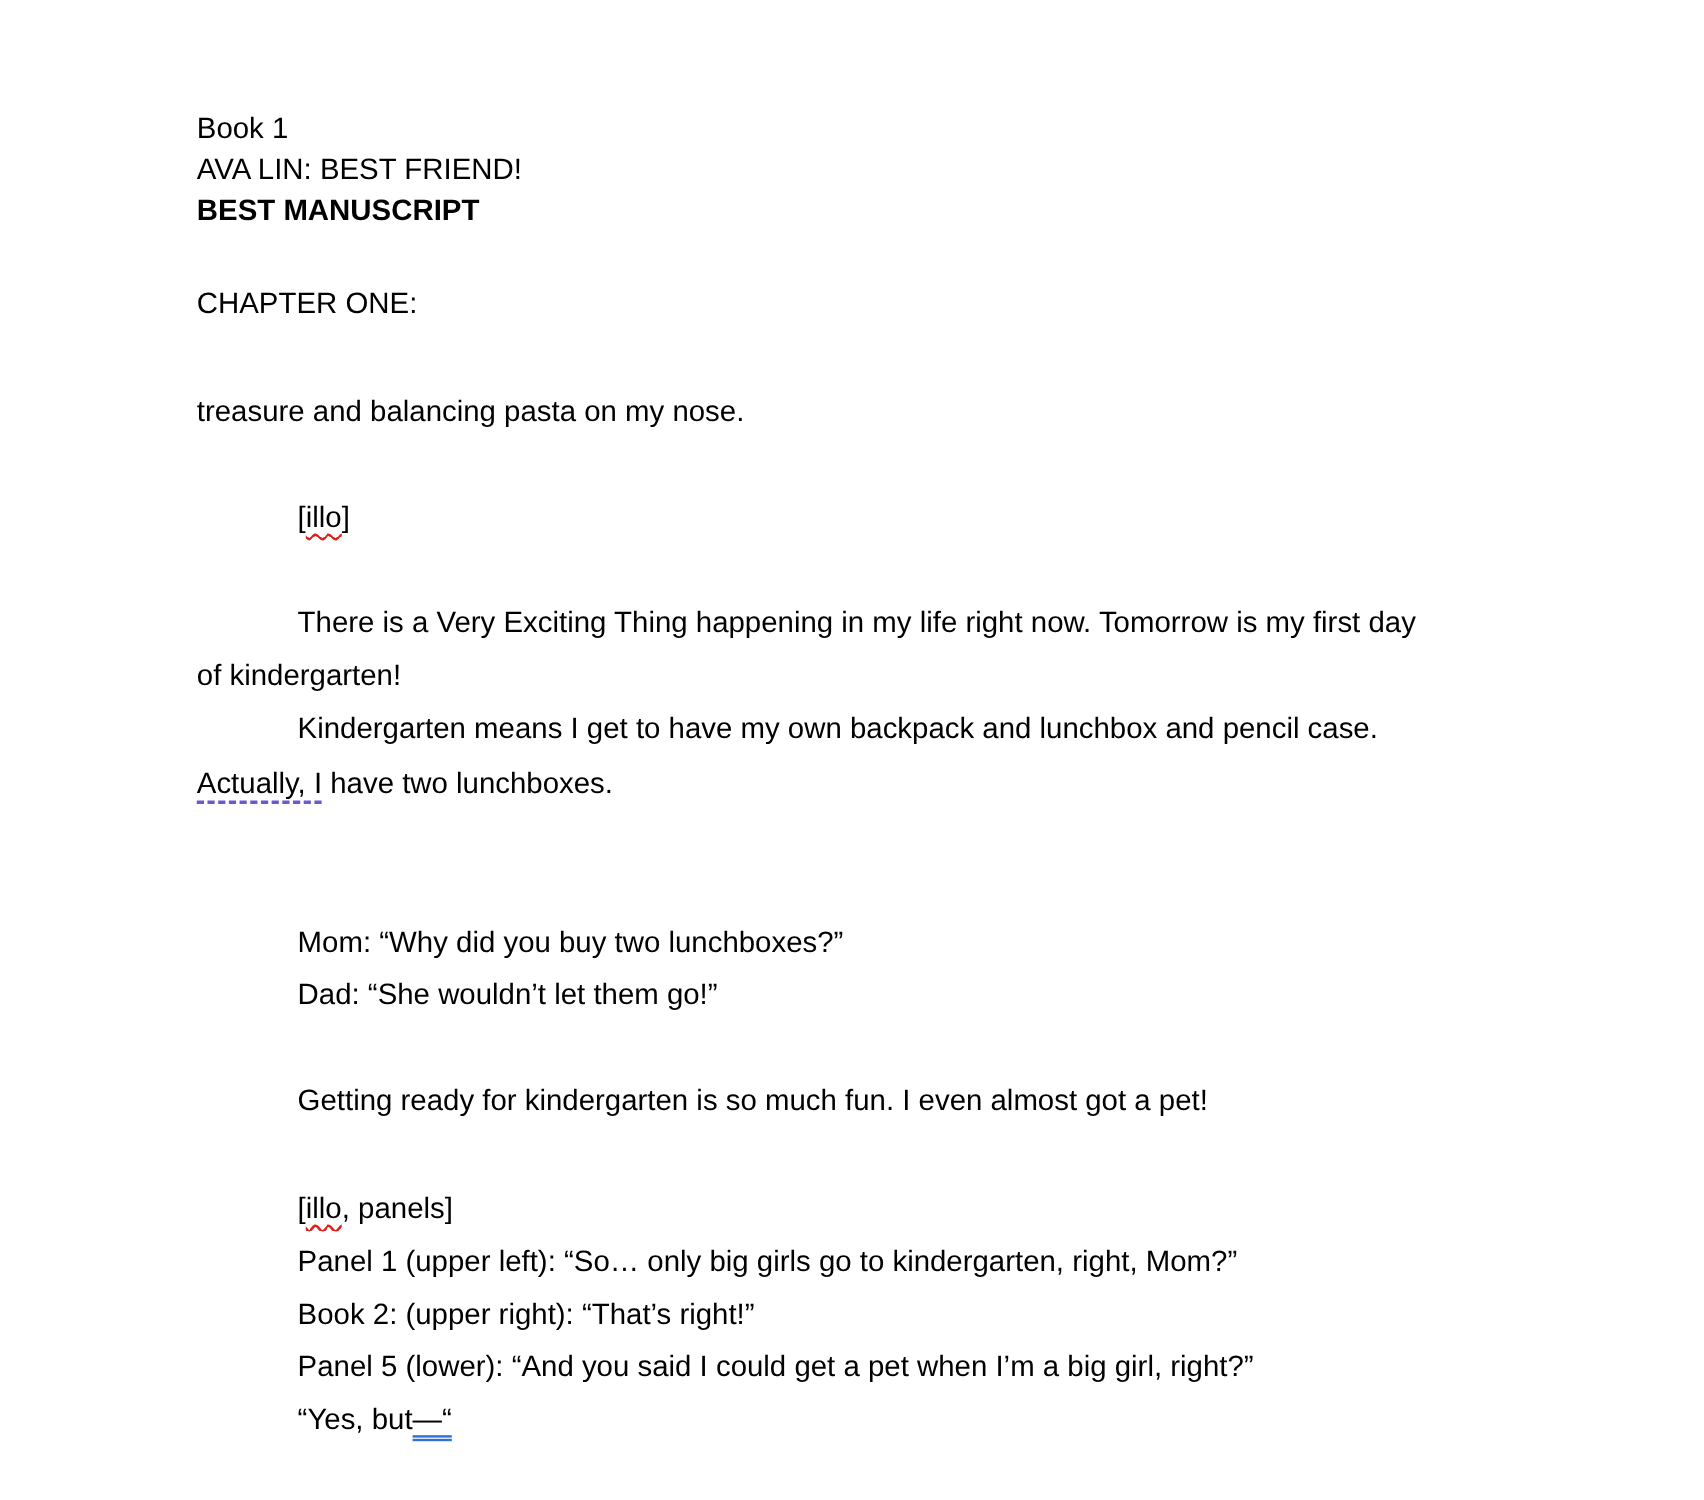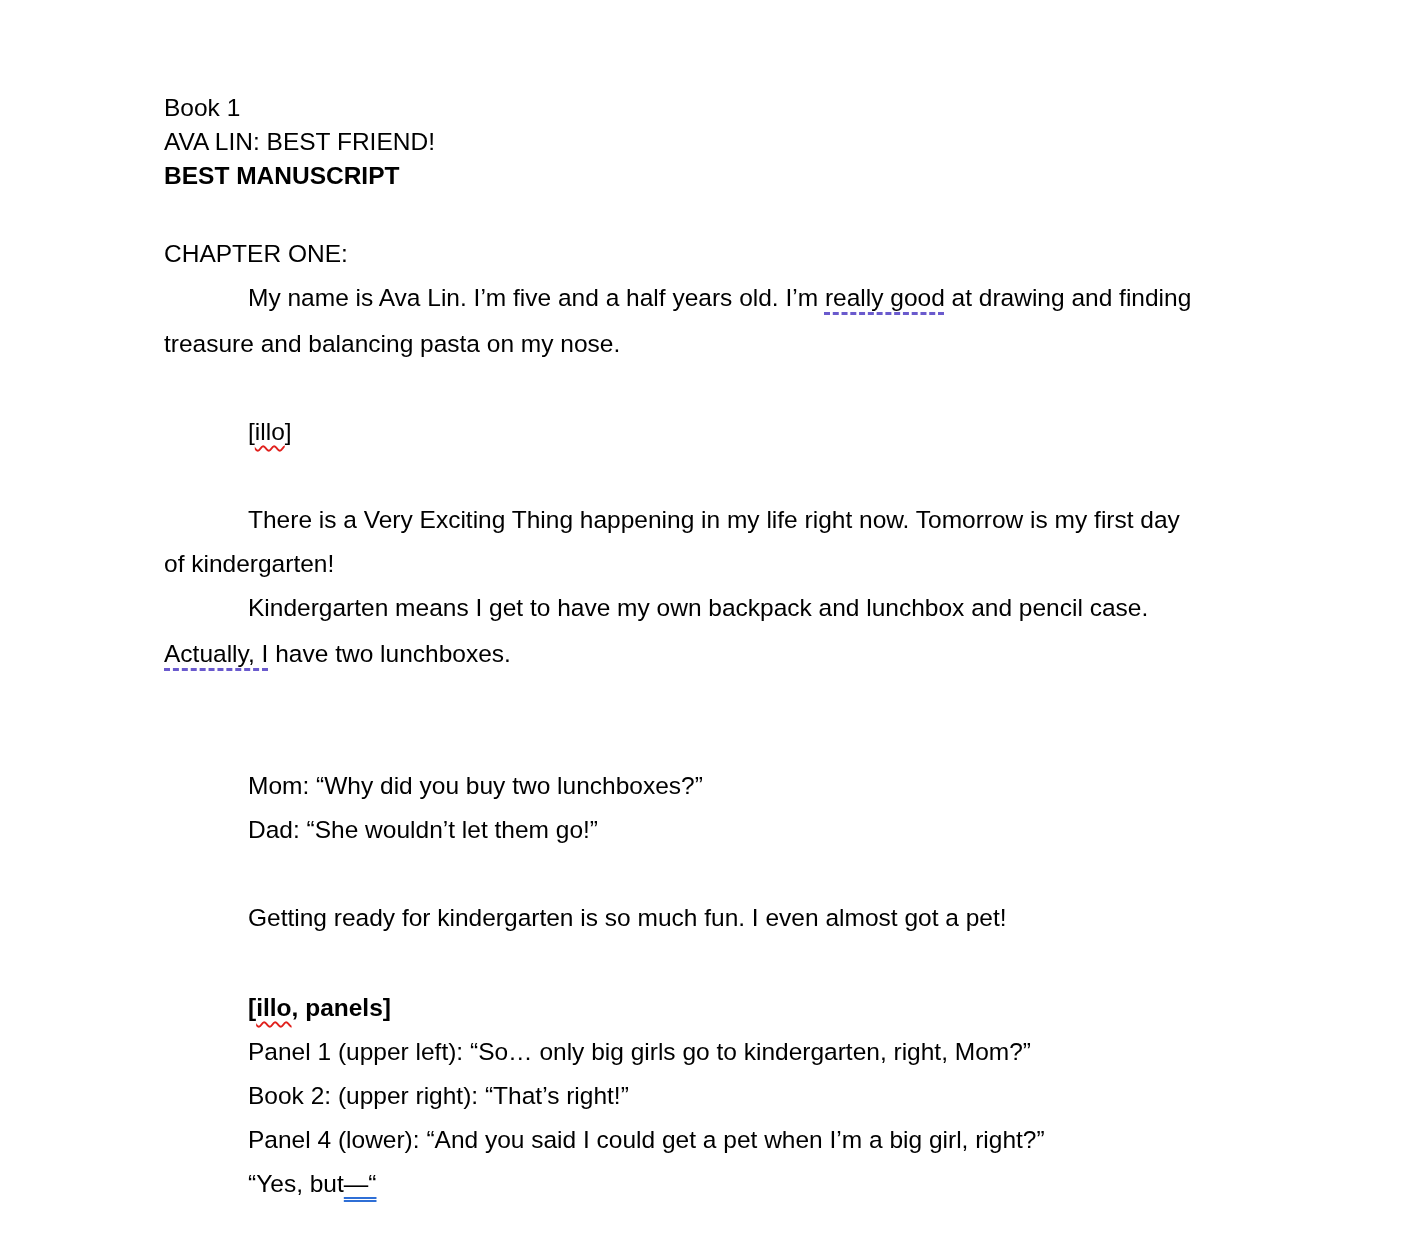--- a/index.html
+++ b/index.html
@@ -48,45 +48,42 @@
 <body>
 
 <div class="page">
 
   <div class="line" style="left:164px; top:93px;">Book 1</div>
   <div class="line" style="left:164px; top:127px;">AVA LIN: BEST FRIEND!</div>
   <div class="line bold" style="left:164px; top:161px;">BEST MANUSCRIPT</div>
 
   <div class="line" style="left:164px; top:239px;">CHAPTER ONE:</div>
 
-  <div class="line" style="left:248px; top:283px;">
-    <span>My name is Ava Lin. I’m five and a half years old. I’m </span><span class="grammar">really good</span><span> at drawing and finding</span>
-  </div>
   <div class="line" style="left:164px; top:329px;">treasure and balancing pasta on my nose.</div>
 
   <div class="line" style="left:248px; top:417px;">
     <span>[</span><span class="spell">illo</span><span>]</span>
   </div>
 
   <div class="line" style="left:248px; top:505px;">There is a Very Exciting Thing happening in my life right now. Tomorrow is my first day</div>
   <div class="line" style="left:164px; top:549px;">of kindergarten!</div>
 
   <div class="line" style="left:248px; top:593px;">Kindergarten means I get to have my own backpack and lunchbox and pencil case.</div>
   <div class="line" style="left:164px; top:639px;">
     <span class="grammar">Actually, I</span><span> have two lunchboxes.</span>
   </div>
 
   <div class="line" style="left:248px; top:815px;">Dad: “She wouldn’t let them go!”</div>
   <div class="line" style="left:248px; top:771px;">Mom: “Why did you buy two lunchboxes?”</div>
 
   <div class="line" style="left:248px; top:903px;">Getting ready for kindergarten is so much fun. I even almost got a pet!</div>
 
-  <div class="line" style="left:248px; top:993px;font-weight:bold;">
+  <div class="line" style="left:248px; top:993px;">
     <span>[</span><span class="spell">illo</span><span>, panels]</span>
   </div>
   <div class="line" style="left:248px; top:1037px;">Panel 1 (upper left): “So… only big girls go to kindergarten, right, Mom?”</div>
   <div class="line" style="left:248px; top:1081px;">Book 2: (upper right): “That’s right!”</div>
-  <div class="line" style="left:248px; top:1125px;">Panel 4 (lower): “And you said I could get a pet when I’m a big girl, right?”</div>
+  <div class="line" style="left:248px; top:1125px;">Panel 5 (lower): “And you said I could get a pet when I’m a big girl, right?”</div>
   <div class="line" style="left:248px; top:1169px;">
     <span>“Yes, but</span><span class="dbl">—“</span>
   </div>
 
 </div>
 
 </body></html>

